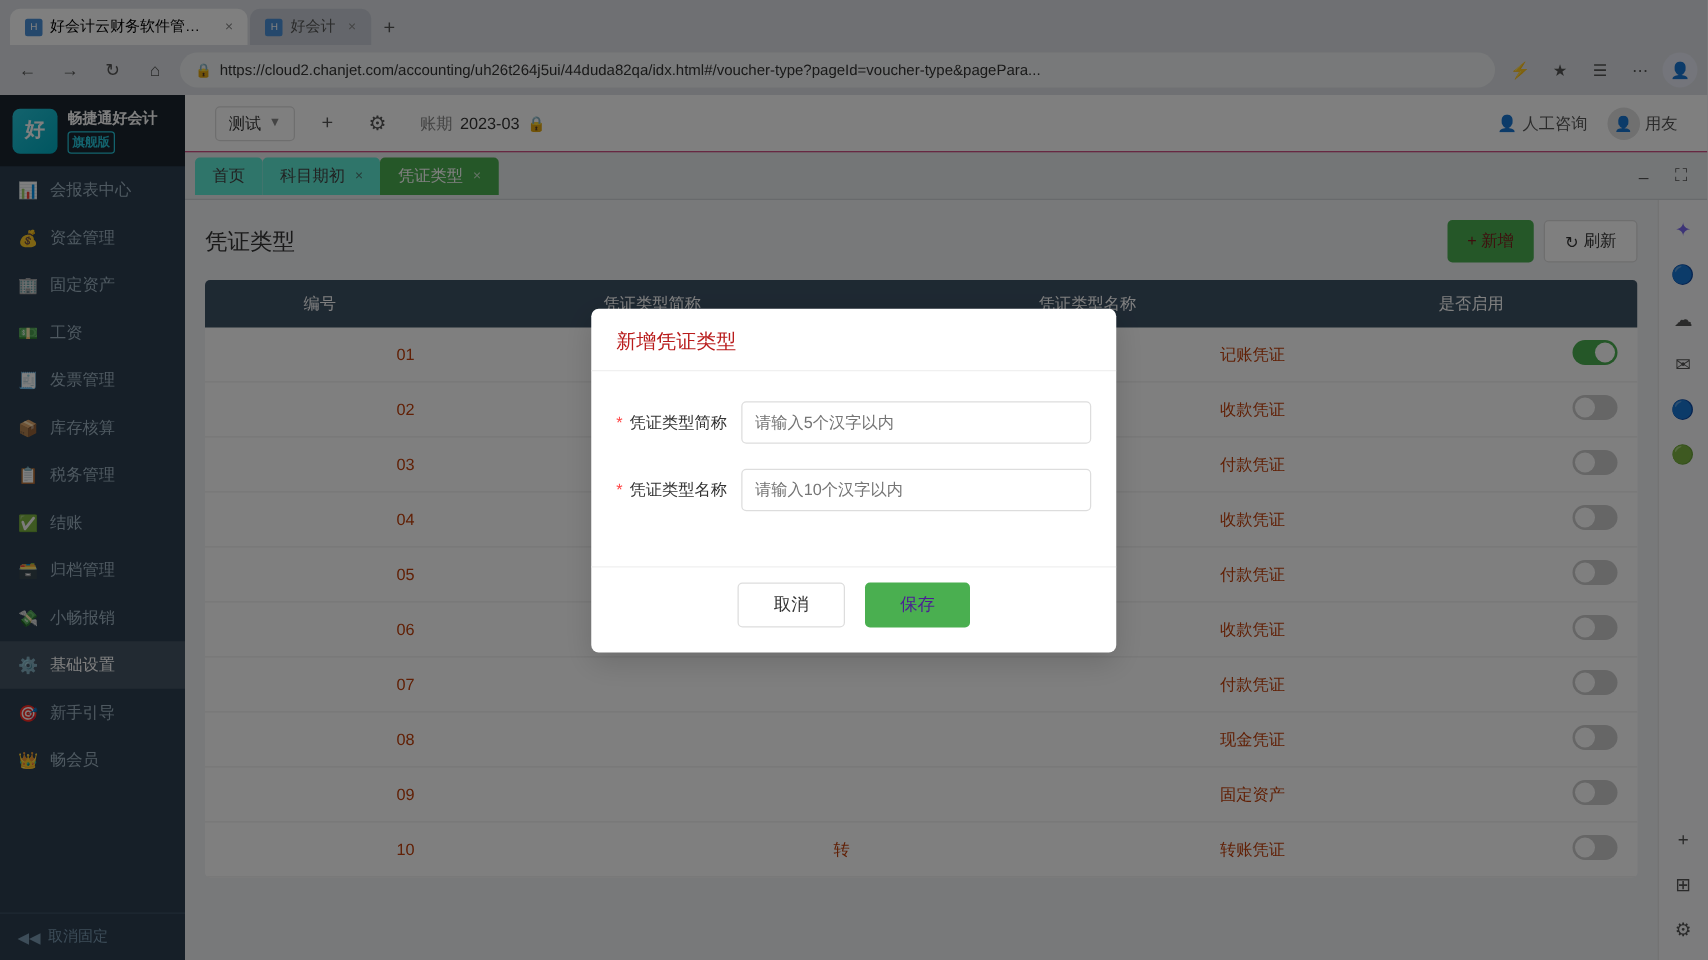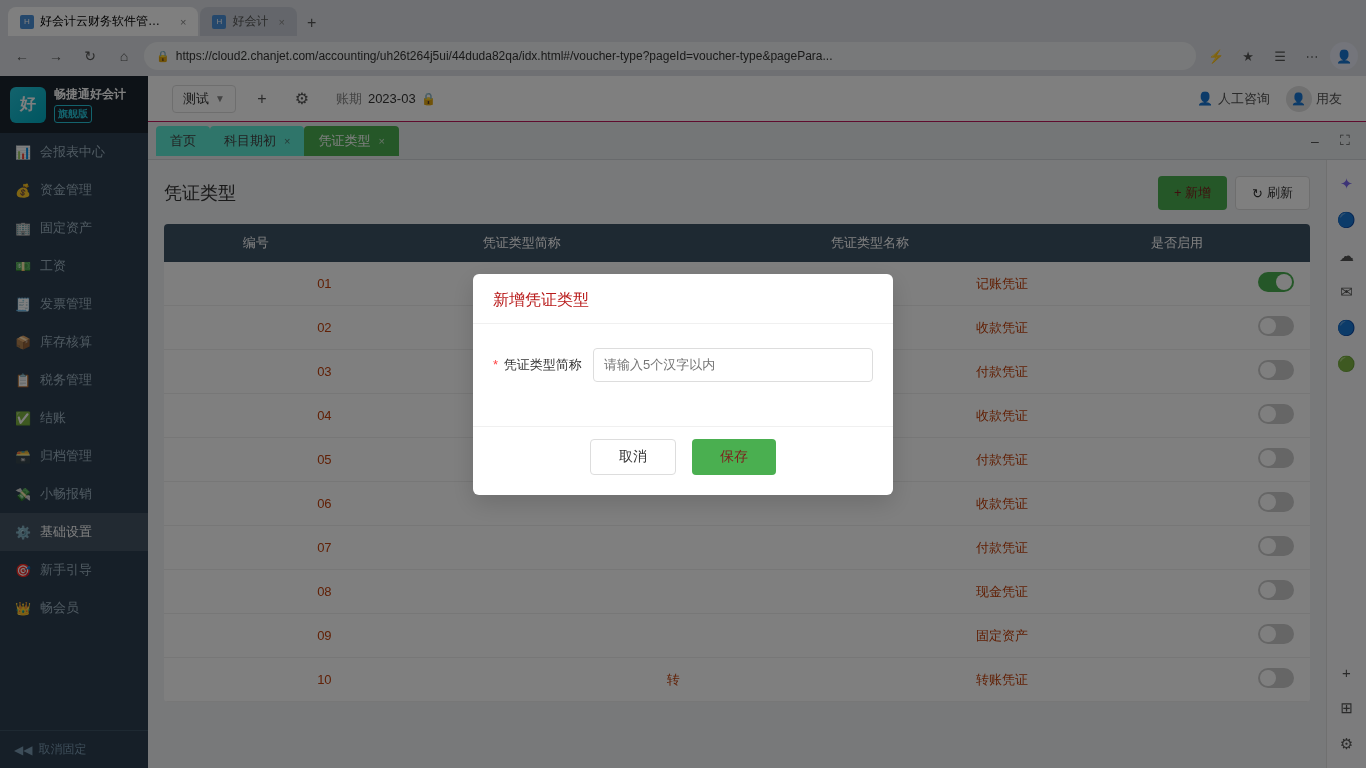--- a/index.html
+++ b/index.html
@@ -92,21 +92,21 @@
     .modal-overlay { position: fixed; top: 0; left: 0; width: 100%; height: 100%; background: rgba(0,0,0,0.5); display: flex; align-items: center; justify-content: center; z-index: 1000; }
     .modal { background: white; border-radius: 6px; width: 420px; box-shadow: 0 8px 24px rgba(0,0,0,0.15); overflow: hidden; }
     .modal-header { padding: 16px 20px 12px; border-bottom: 1px solid #f0f0f0; font-size: 16px; font-weight: 500; color: #b91c1c; }
     .modal-body { padding: 24px 20px; }
     .form-row { display: flex; align-items: center; margin-bottom: 20px; gap: 10px; }
     .form-label { font-size: 13px; color: #333; width: 90px; flex-shrink: 0; }
     .form-label .required { color: #f44; margin-right: 2px; }
     .form-input { flex: 1; height: 34px; border: 1px solid #ddd; border-radius: 4px; padding: 0 10px; font-size: 13px; outline: none; color: #1d4ed8; }
     .modal-footer { padding: 12px 30px 20px; display: flex; justify-content: center; gap: 16px; border-top: 1px solid #f0f0f0; }
     .btn-cancel { background: white; color: #333; border: 1px solid #ddd; padding: 8px 28px; border-radius: 4px; cursor: pointer; font-size: 14px; }
-    .btn-save { background: #4aaf50; color: #7f1d1d; border: none; padding: 8px 28px; border-radius: 4px; cursor: pointer; font-size: 14px; }
+    .btn-save { background: #4aaf50; color: #4c1d95; border: none; padding: 8px 28px; border-radius: 4px; cursor: pointer; font-size: 14px; }
   </style>
 </head>
 <body>
 
 <div>
 
   <div class="tab-bar">
     <div class="tab">
       <div class="tab-favicon">H</div>
       <span class="tab-label">好会计云财务软件管理系统_会计</span>
@@ -364,19 +364,26 @@
       <span>新增凭证类型</span>
     </div>
     <div class="modal-body">
       <div class="form-row">
         <label class="form-label">
           <span class="required">*</span>
           <span>凭证类型简称</span>
         </label>
         <input class="form-input" type="text" placeholder="请输入5个汉字以内" style="">
       </div>
+      <div class="form-row">
+        <label class="form-label">
+          <span class="required">*</span>
+          <span>凭证类型名称</span>
+        </label>
+        <input class="form-input" type="text" placeholder="请输入10个汉字以内" style="">
+      </div>
     </div>
     <div class="modal-footer">
       <button class="btn-cancel">取消</button>
       <button class="btn-save">保存</button>
     </div>
   </div>
 </div>
 
 </body></html>

